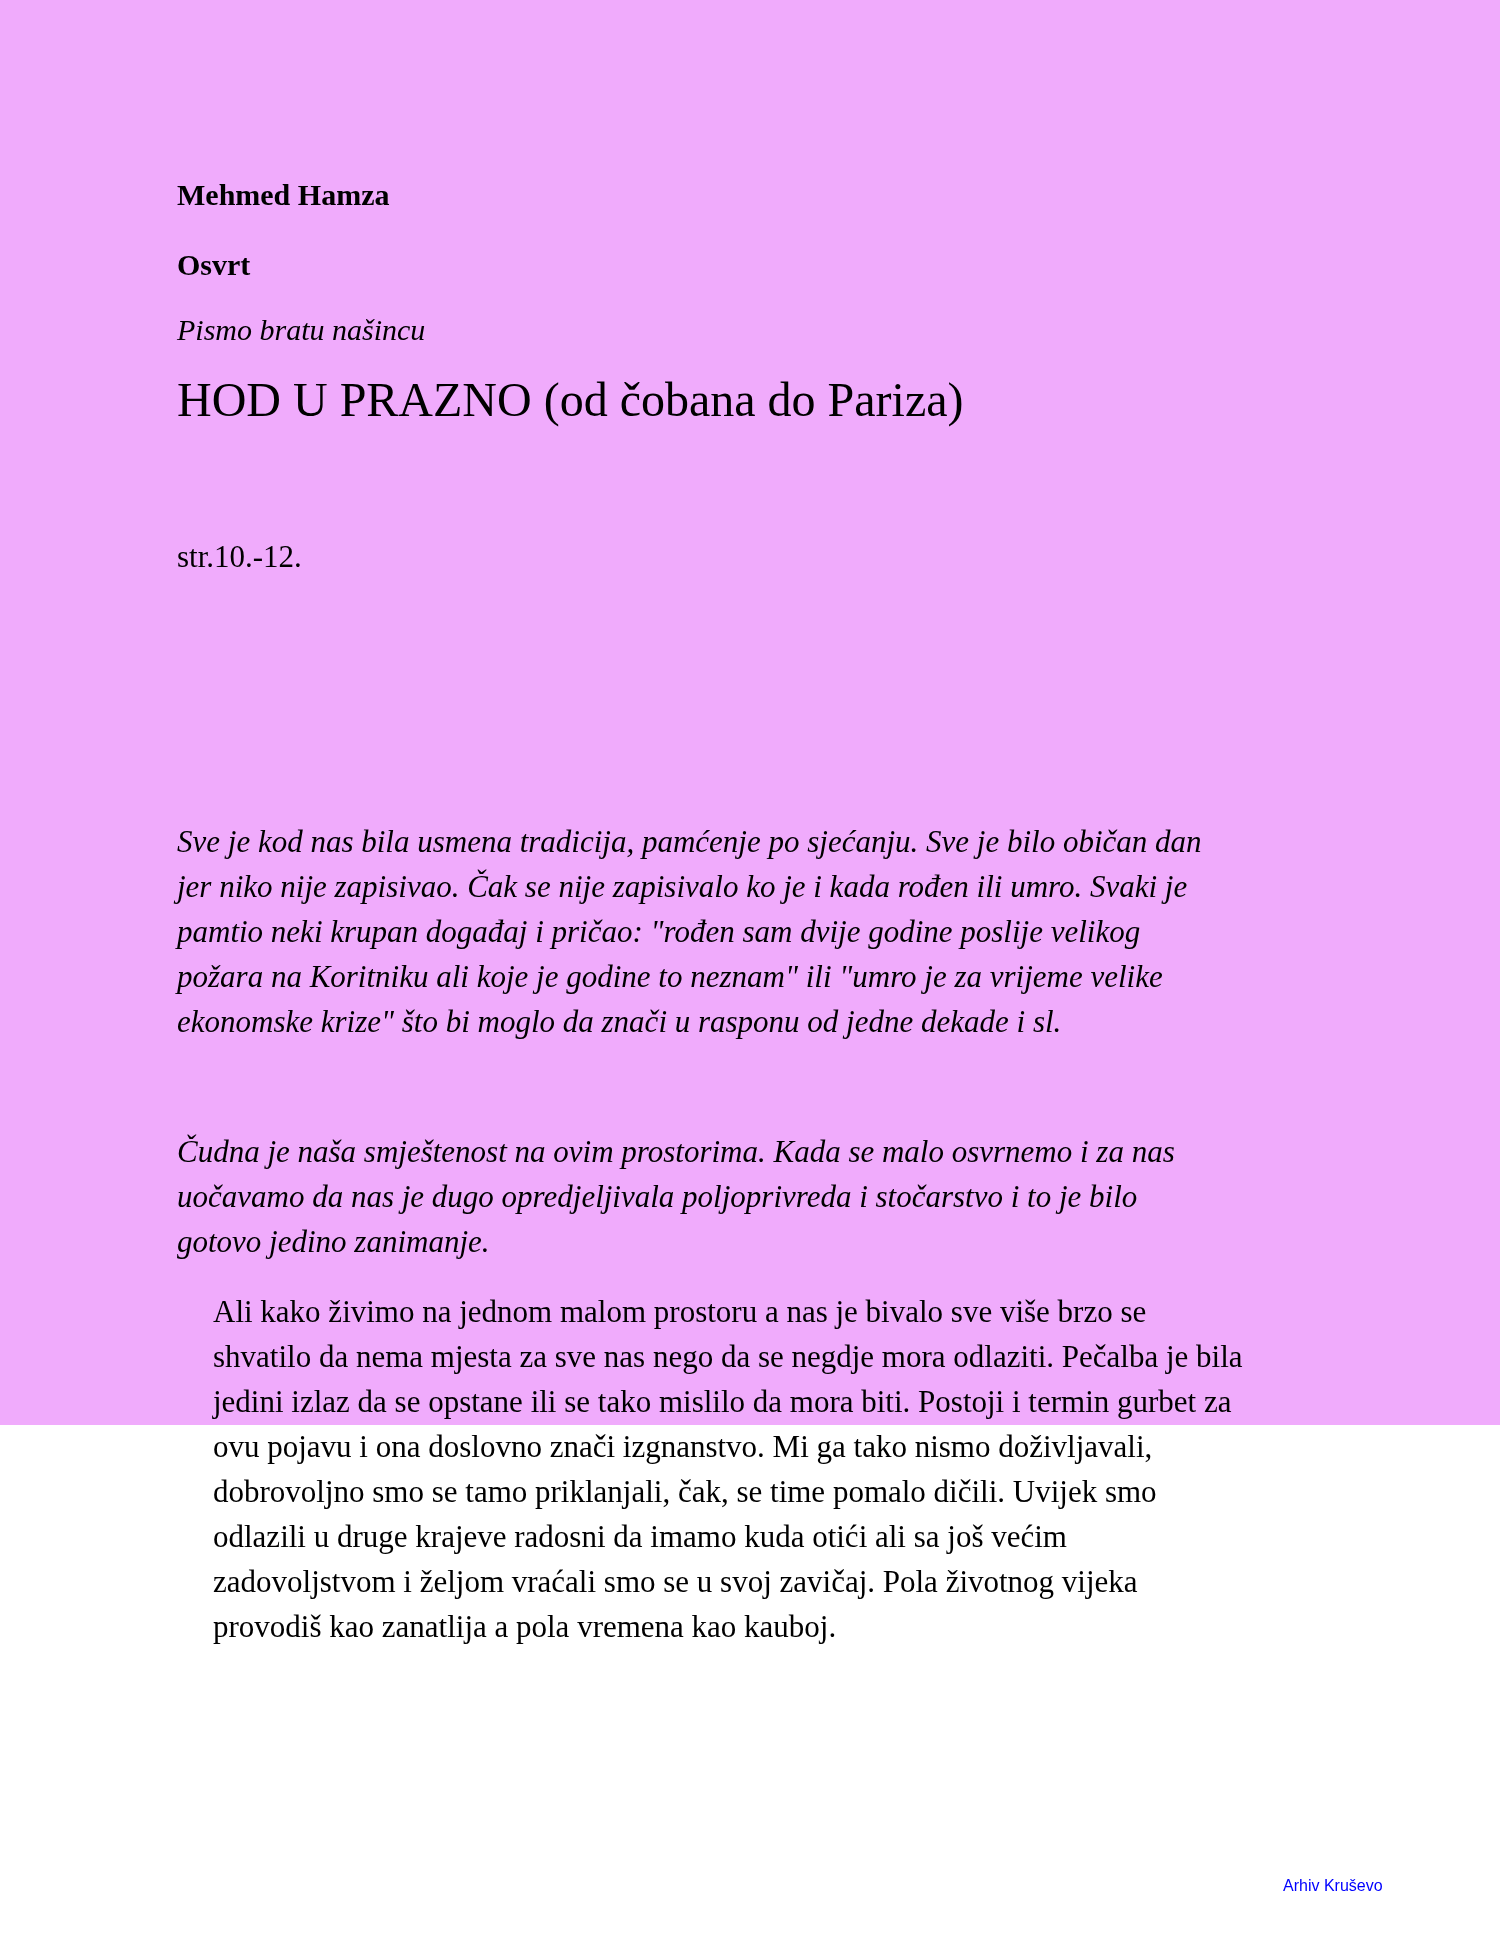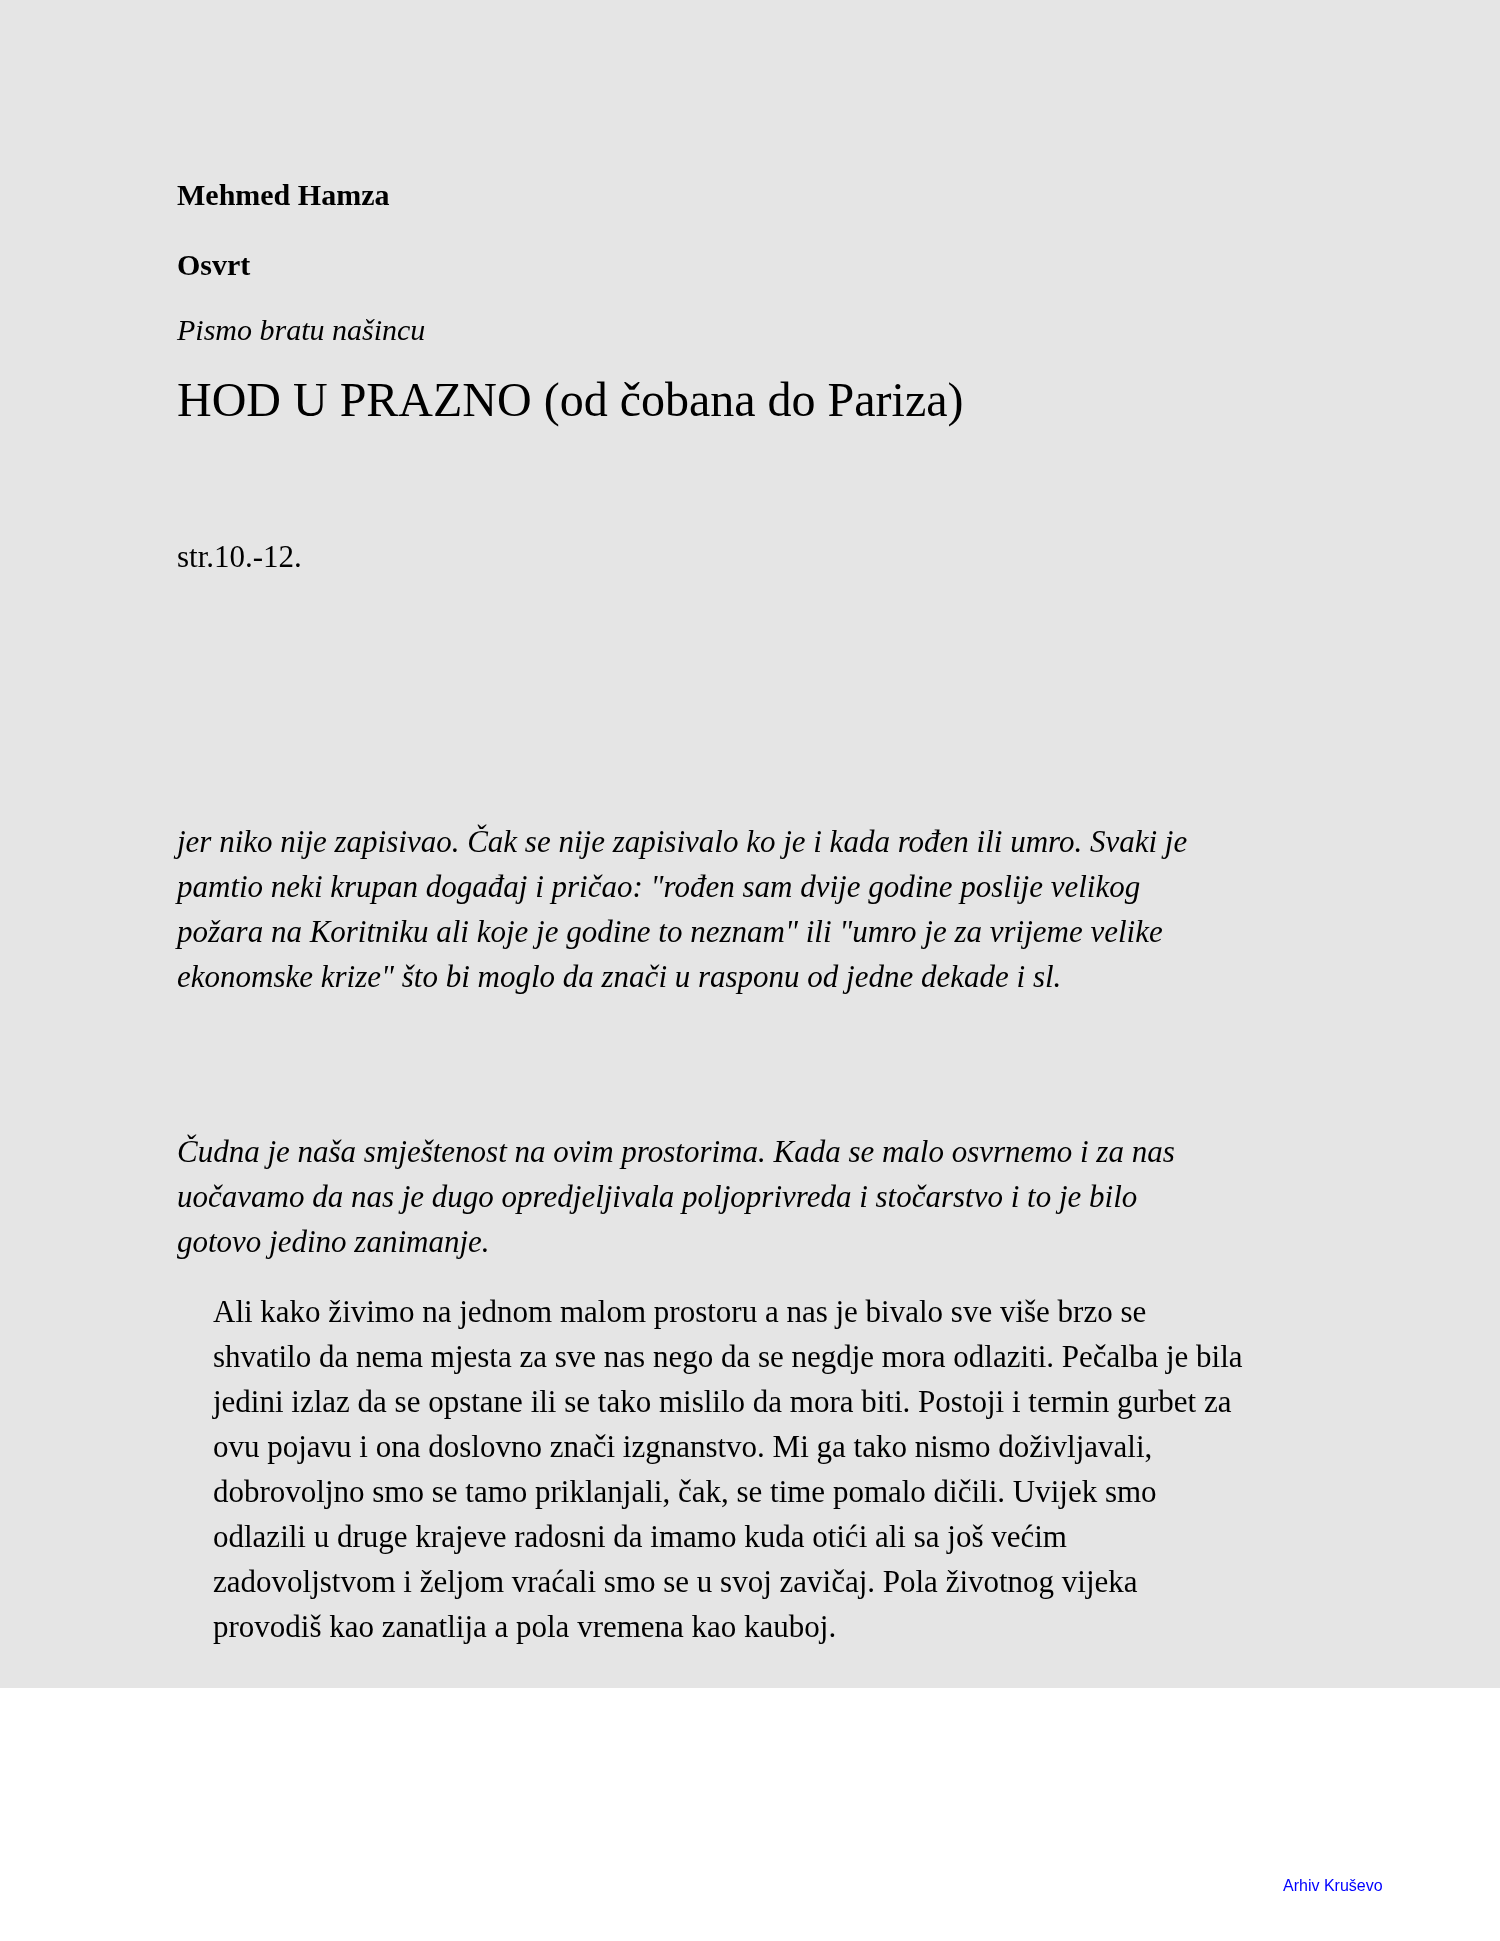--- a/index.html
+++ b/index.html
@@ -1,17 +1,17 @@
 <!DOCTYPE html>
 <html><head>
 <meta charset="utf-8">
 <style>
   html, body { margin: 0; padding: 0; background: #ffffff; }
   body { width: 1500px; height: 1941px; position: relative; overflow: hidden; }
-  .page { position: absolute; left: 0; top: 0; width: 1500px; height: 1688px; background: #e5e5e5; }
+  .page { position: absolute; left: 0; top: 0; width: 1500px; height: 1425px; background: #f0abfc; }
   .serif { font-family: "Liberation Serif", "DejaVu Serif", serif; color: #000000; }
   .abs { position: absolute; white-space: nowrap; }
 
   .author { left: 177px; top: 177px; font-size: 30px; font-weight: bold; line-height: 36px; }
   .section { left: 177px; top: 247px; font-size: 30px; font-weight: bold; line-height: 36px; }
   .subtitle { left: 177px; top: 312px; font-size: 30px; font-style: italic; line-height: 36px; }
   .title { left: 177px; top: 372px; font-size: 48px; font-weight: normal; line-height: 56px; text-align: right; }
 
   .block { position: absolute; left: 177px; font-size: 31px; line-height: 45px; }
   .block .line { display: block; white-space: nowrap; height: 45px; }
@@ -36,20 +36,21 @@
   <div class="abs serif author">Mehmed Hamza</div>
   <div class="abs serif section">Osvrt</div>
   <div class="abs serif subtitle">Pismo bratu našincu</div>
   <h1 class="abs serif title" style="margin:0;">HOD U PRAZNO (od čobana do Pariza)</h1>
 
   <div class="block serif source">
     <span class="line">str.10.-12.</span>
   </div>
 
   <div class="block serif quote">
+    <span class="line">Sve je kod nas bila usmena tradicija, pamćenje po sjećanju. Sve je bilo običan dan</span>
     <span class="line">jer niko nije zapisivao. Čak se nije zapisivalo ko je i kada rođen ili umro. Svaki je</span>
     <span class="line">pamtio neki krupan događaj i pričao: "rođen sam dvije godine poslije velikog</span>
     <span class="line">požara na Koritniku ali koje je godine to neznam" ili "umro je za vrijeme velike</span>
     <span class="line">ekonomske krize" što bi moglo da znači u rasponu od jedne dekade i sl.</span>
   </div>
 
   <div class="block serif para1">
     <span class="line">Čudna je naša smještenost na ovim prostorima. Kada se malo osvrnemo i za nas</span>
     <span class="line">uočavamo da nas je dugo opredjeljivala poljoprivreda i stočarstvo i to je bilo</span>
     <span class="line">gotovo jedino zanimanje.</span>

